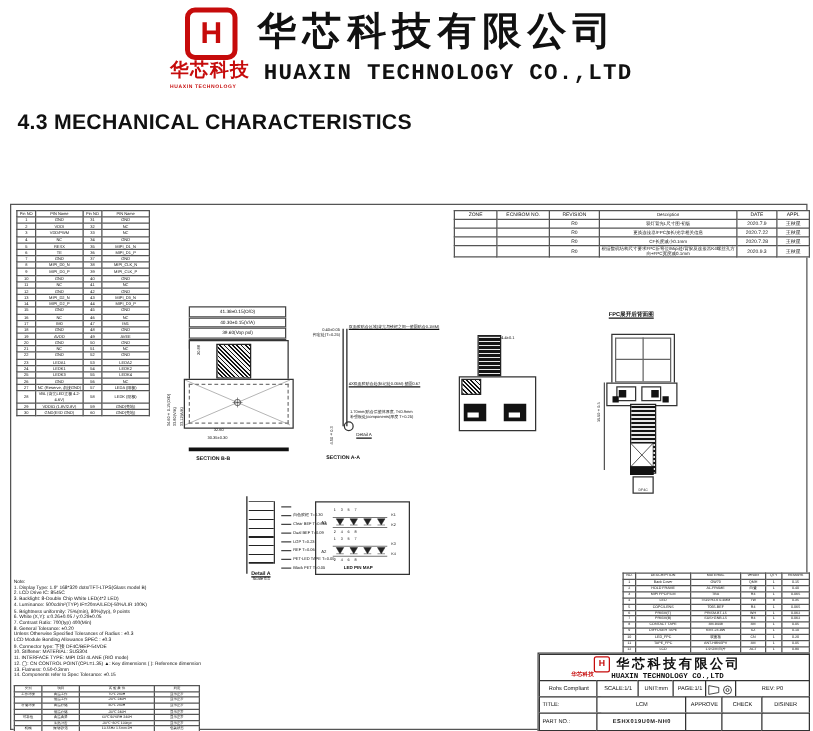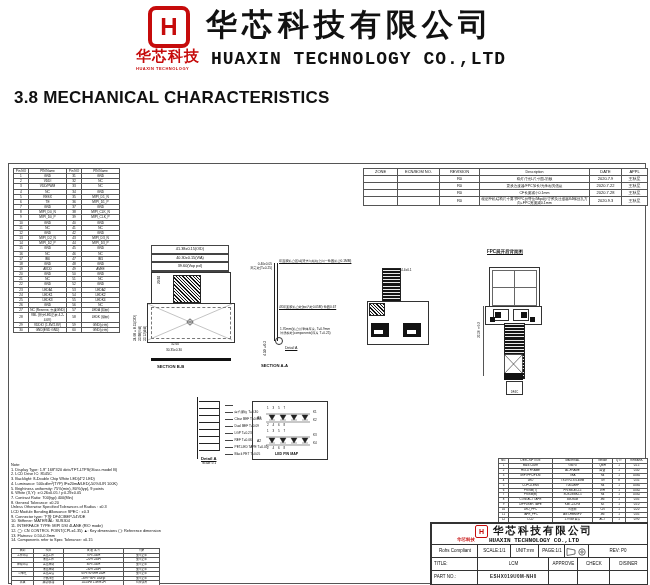--- a/index.html
+++ b/index.html
@@ -75,21 +75,21 @@
 <div id="page">
 
   <div class="abs logo-box" style="left:148px;top:6px;">
     <span class="logo-h">H</span>
   </div>
   <div class="abs brand-cn" style="left:136px;top:47px;">华芯科技</div>
   <div class="abs brand-en" style="left:136px;top:66px;">HUAXIN TECHNOLOGY</div>
   <div class="abs company-cn" style="left:206px;top:4px;">华芯科技有限公司</div>
   <div class="abs company-en" style="left:211px;top:49px;">HUAXIN TECHNOLOGY CO.,LTD</div>
 
-  <div class="abs section-title" style="left:14px;top:88px;">3.8 MECHANICAL CHARACTERISTICS</div>
+  <div class="abs section-title" style="left:14px;top:88px;">4.3 MECHANICAL CHARACTERISTICS</div>
 
   <div id="sheet">
 
     <table class="tt pin abs" style="left:4px;top:4px;width:106px;">
       <colgroup>
           <col style="width:15px">
           <col style="width:38px">
           <col style="width:15px">
           <col style="width:38px">
         </colgroup>

